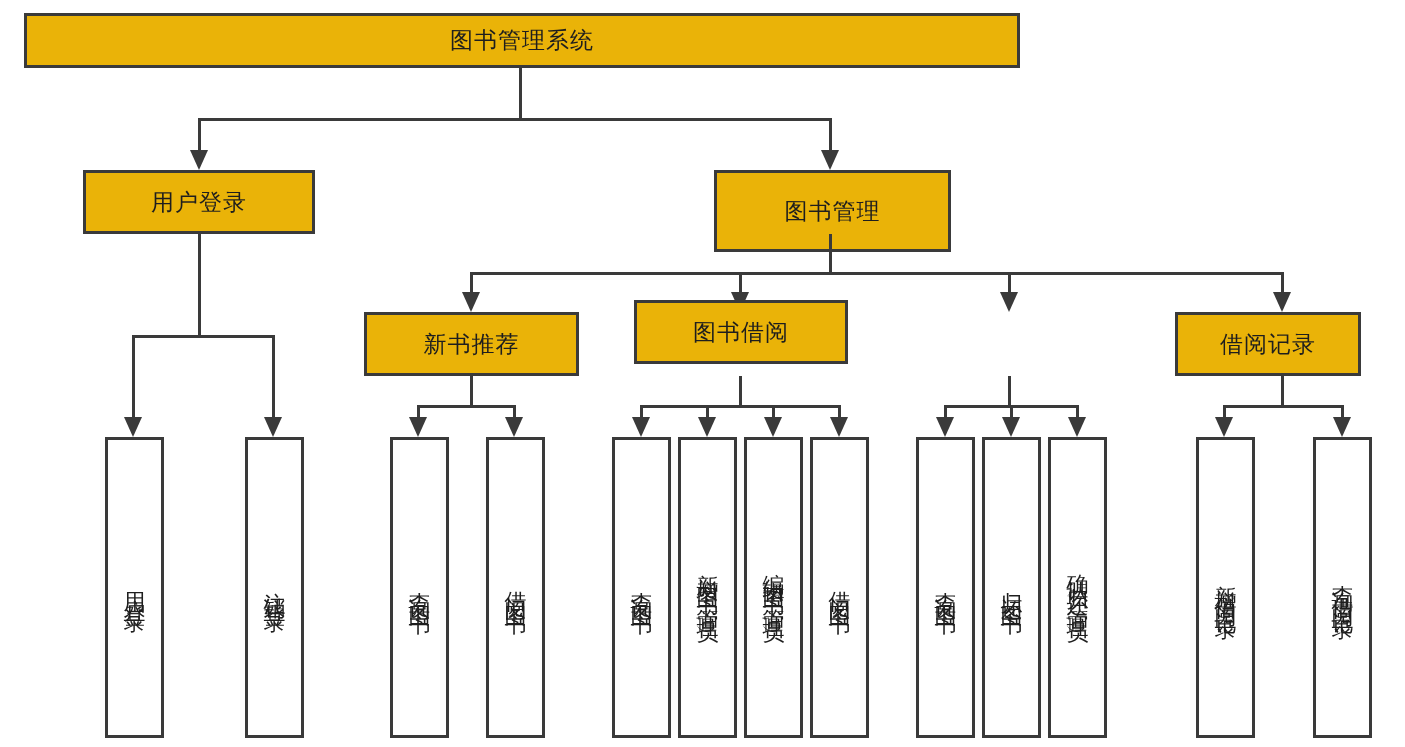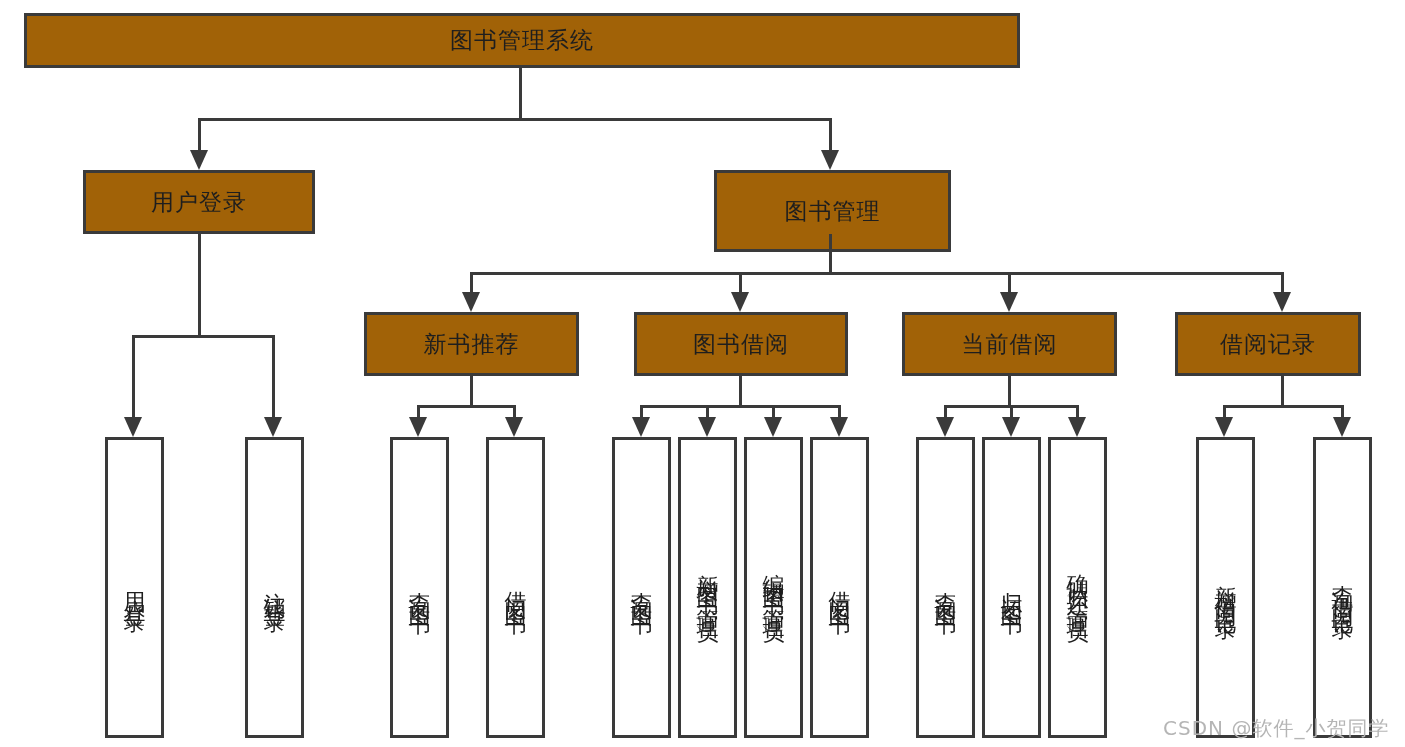--- a/index.html
+++ b/index.html
@@ -7,21 +7,21 @@
     position:relative;
     width:1405px;height:747px;
     background:#ffffff;
     font-family:"DejaVu Sans","Liberation Sans",sans-serif;
     overflow:hidden;
   }
   .hbox{
     position:absolute;
     box-sizing:border-box;
     border:3px solid #3a3a3a;
-    background:#a16207;
+    background:#eab308;
     display:flex;align-items:center;justify-content:center;
     font-size:23px;letter-spacing:1px;color:#1e1e1e;
   }
   .vbox{
     position:absolute;
     box-sizing:border-box;
     border:3px solid #3a3a3a;
     background:#ffffff;
     width:59px;top:437px;height:301px;
     display:flex;align-items:center;justify-content:center;
@@ -87,25 +87,22 @@
   <div class="vl" style="left:1008px;top:272px;height:22px;"></div>
   <div class="vl" style="left:1281px;top:272px;height:22px;"></div>
   <div class="ar" style="left:462px;top:292px;"></div>
   <div class="ar" style="left:731px;top:292px;"></div>
   <div class="ar" style="left:1000px;top:292px;"></div>
   <div class="ar" style="left:1273px;top:292px;"></div>
 
   <div class="hbox" style="left:364px;top:312px;width:215px;height:64px;text-align:right;">
     <span>新书推荐</span>
   </div>
-  <div class="hbox" style="left:634px;top:312px;width:214px;height:64px;">
+  <div class="hbox" style="left:634px;top:300px;width:214px;height:64px;">
     <span>图书借阅</span>
-  </div>
-  <div class="hbox" style="left:902px;top:312px;width:215px;height:64px;">
-    <span>当前借阅</span>
   </div>
   <div class="hbox" style="left:1175px;top:312px;width:186px;height:64px;justify-content:center;">
     <span>借阅记录</span>
   </div>
 
   <div class="vl" style="left:470px;top:376px;height:29px;"></div>
   <div class="hl" style="left:417px;top:405px;width:99px;"></div>
   <div class="vl" style="left:417px;top:405px;height:14px;"></div>
   <div class="vl" style="left:513px;top:405px;height:14px;"></div>
   <div class="ar" style="left:409px;top:417px;"></div>
@@ -175,15 +172,14 @@
     <span class="vt">确认归还（管理员）</span>
   </div>
 
   <div class="vbox" style="left:1196px;">
     <span class="vt">新增借阅记录</span>
   </div>
   <div class="vbox" style="left:1313px;">
     <span class="vt">查询借阅记录</span>
   </div>
 
-  <div class="watermark">CSDN @软件_小贺同学</div>
 
 </div>
 
 </body></html>

